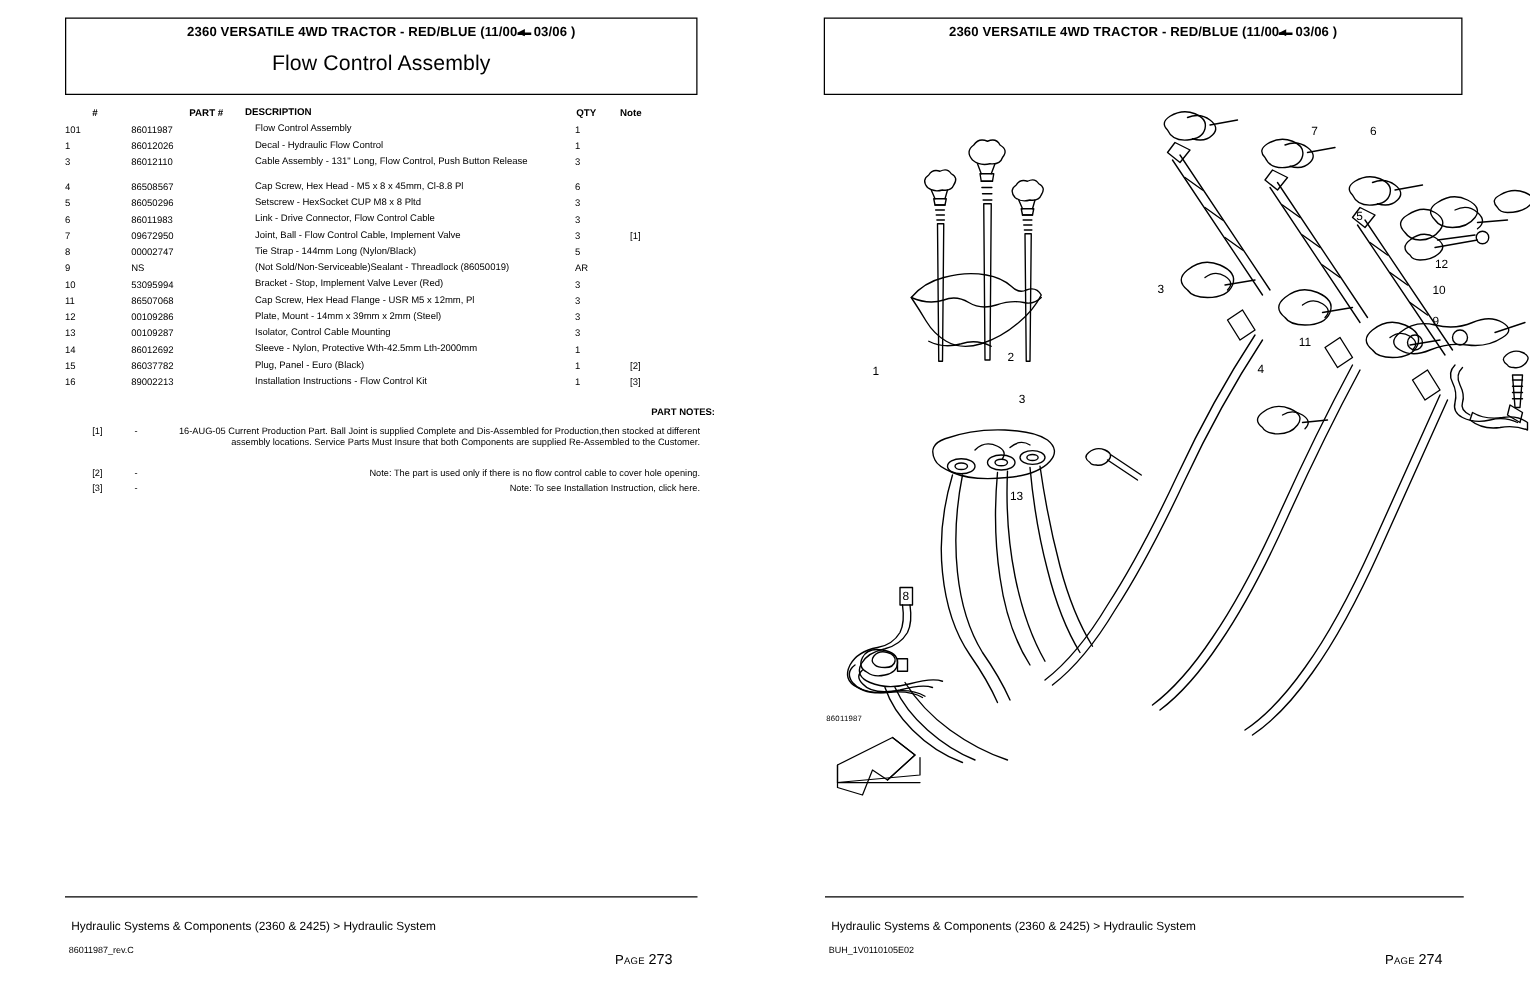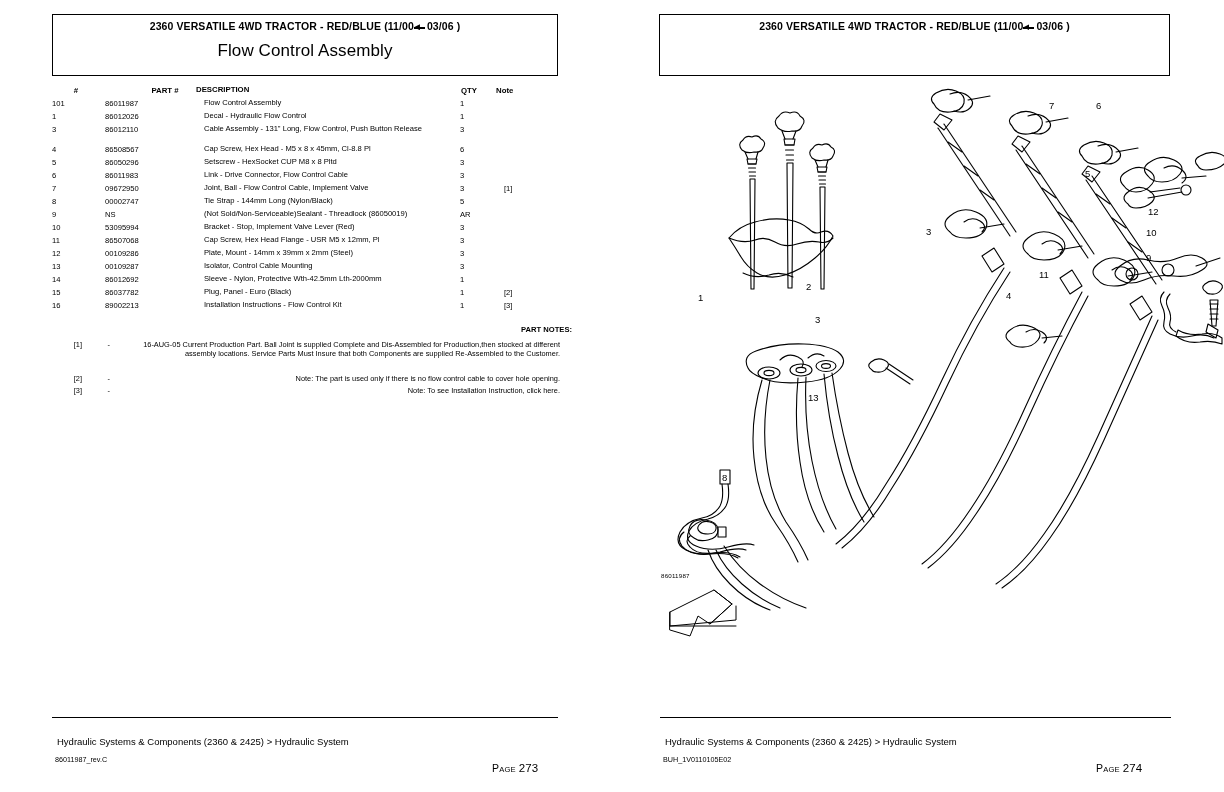--- a/index.html
+++ b/index.html
@@ -152,21 +152,21 @@
   #page-left  .doc-id { left: 55px; }
   #page-right .doc-id { left: 51px; }
 
   .page-num {
     position: absolute;
     top: 762px;
     font-size: 10.5px;
     white-space: nowrap;
   }
   #page-left  .page-num { left: 448px; }
-  #page-right .page-num { left: 440px; }
+  #page-right .page-num { left: 452px; }
   .page-word {
     font-size: 7.6px;
     letter-spacing: 0.2px;
     padding-left: 44px;
   }
   .page-word .cap { font-size: 10.5px; }
   .page-digits { font-size: 11.5px; margin-left: 3px; }
 
   
   .diagram {

